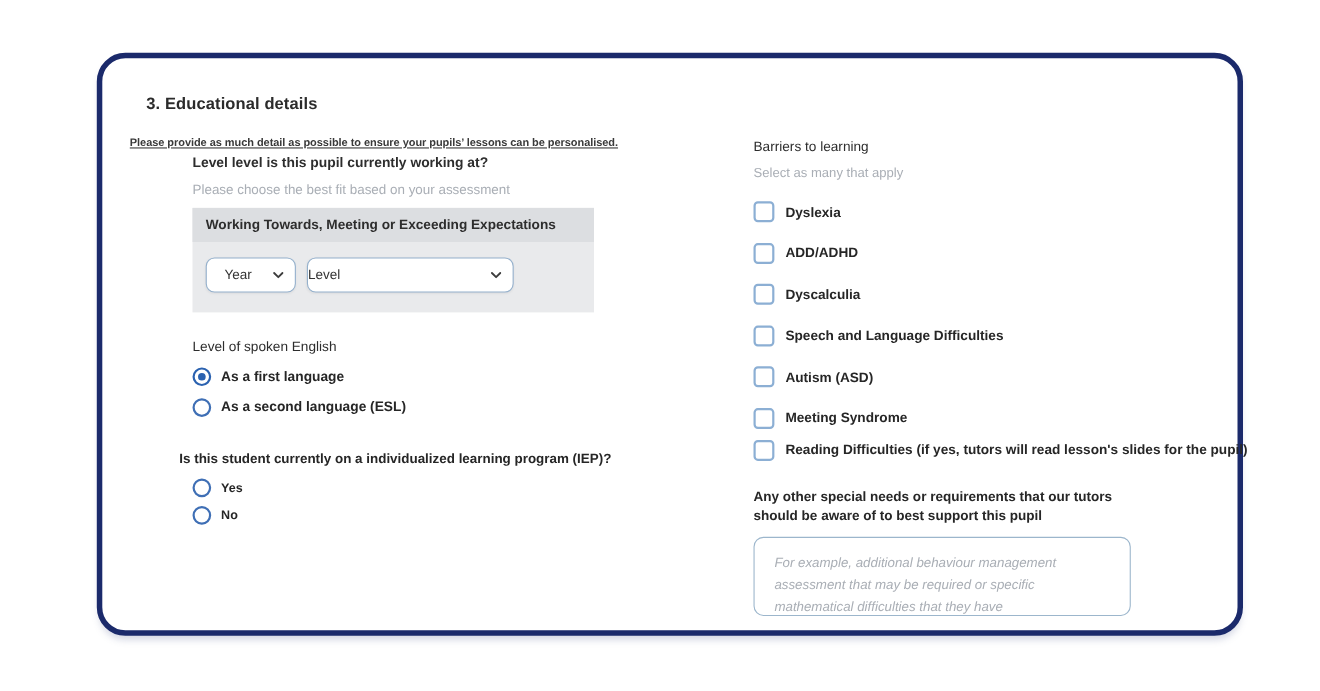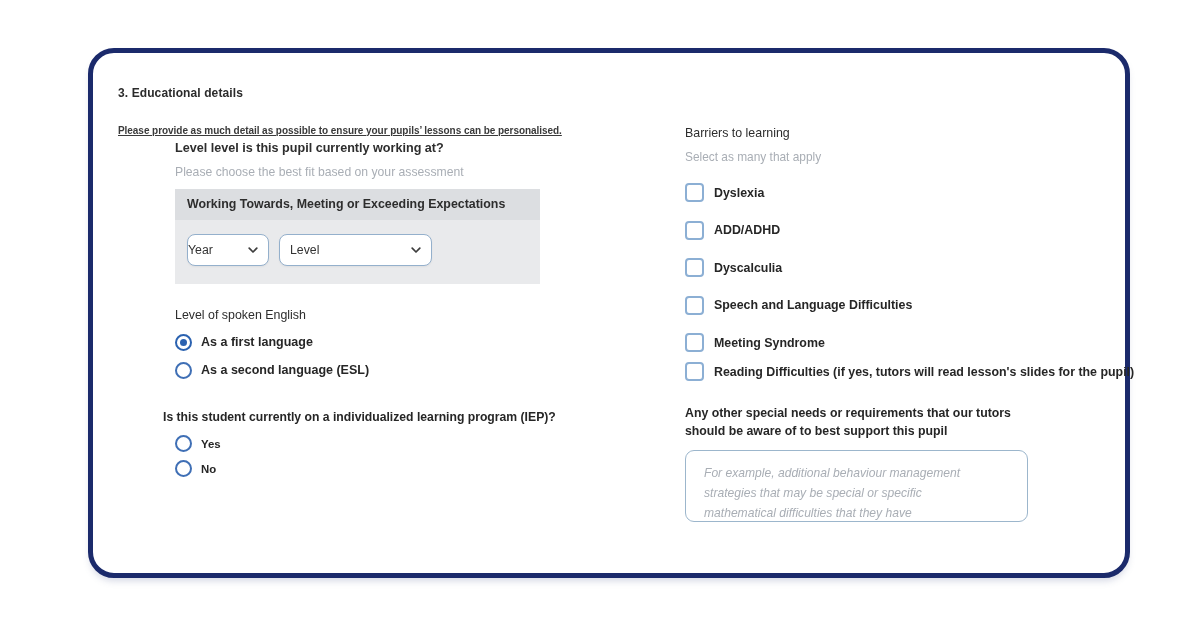--- a/index.html
+++ b/index.html
@@ -28,23 +28,23 @@
     height: 530px;
     background: #ffffff;
     border: 5px solid #1b2a6b;
     border-radius: 26px;
     box-shadow: 0 5px 7px -2px rgba(120,130,170,0.30);
   }
 
   
   .section-title {
     position: absolute;
-    left: 25px;
+    left: 40px;
     top: 33px;
-    font-size: 12px;
+    font-size: 15px;
     font-weight: bold;
     color: #2b2b2b;
     letter-spacing: 0.1px;
   }
 
   .intro {
     position: absolute;
     left: 25px;
     top: 72px;
     font-size: 10px;
@@ -99,24 +99,25 @@
   .select {
     position: relative;
     background: #ffffff;
     border: 1.6px solid #94b0cc;
     border-radius: 8px;
     height: 32px;
     display: flex;
     align-items: center;
     font-size: 12.3px;
     color: #333333;
+    padding-left: 16px;
     box-shadow: 0 1px 2px rgba(0,0,0,0.05);
   }
   .select.year  { width: 82px; }
-  .select.level { width: 153px; padding-left: 10px; }
+  .select.level { width: 188px; padding-left: 0; }
 
   .chev {
     position: absolute;
     right: 11px;
     top: 50%;
     width: 9px;
     height: 9px;
     margin-top: -5px;
   }
   .chev svg { display: block; }
@@ -319,39 +320,43 @@
           <span class="cb-text">ADD/ADHD</span>
         </div>
         <div class="cb-row">
           <span class="checkbox"></span>
           <span class="cb-text">Dyscalculia</span>
         </div>
         <div class="cb-row">
           <span class="checkbox"></span>
           <span class="cb-text">Speech and Language Difficulties</span>
         </div>
+        <div class="cb-row">
+          <span class="checkbox"></span>
+          <span class="cb-text">Autism (ASD)</span>
+        </div>
         <div class="cb-row tight">
           <span class="checkbox"></span>
           <span class="cb-text">Meeting Syndrome</span>
         </div>
         <div class="cb-row">
           <span class="checkbox"></span>
           <span class="cb-text">Reading Difficulties (if yes, tutors will read lesson's slides for the pupil)</span>
         </div>
       </div>
 
       <div class="ta-label">
         <div>Any other special needs or requirements that our tutors</div>
         <div>should be aware of to best support this pupil</div>
       </div>
 
       <div class="textarea">
         <div class="ta-ph">
           <div>For example, additional behaviour management</div>
-          <div>strategies that may be special or specific</div>
+          <div>assessment that may be required or specific</div>
           <div>mathematical difficulties that they have</div>
         </div>
       </div>
 
     </div>
 
   </div>
 </div>
 
 </body></html>

